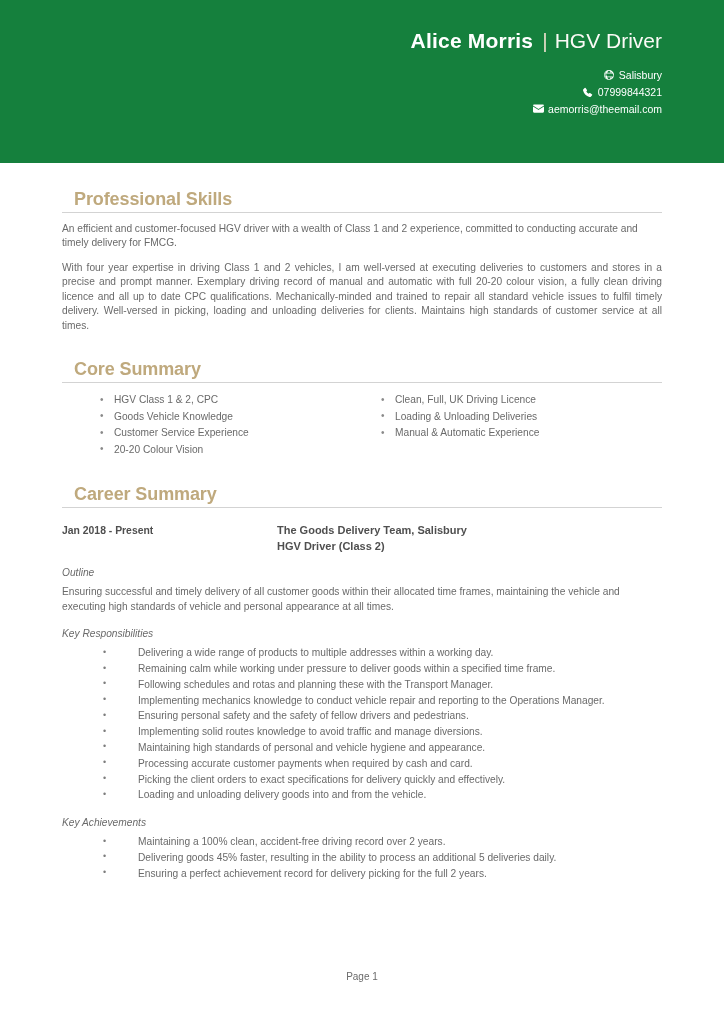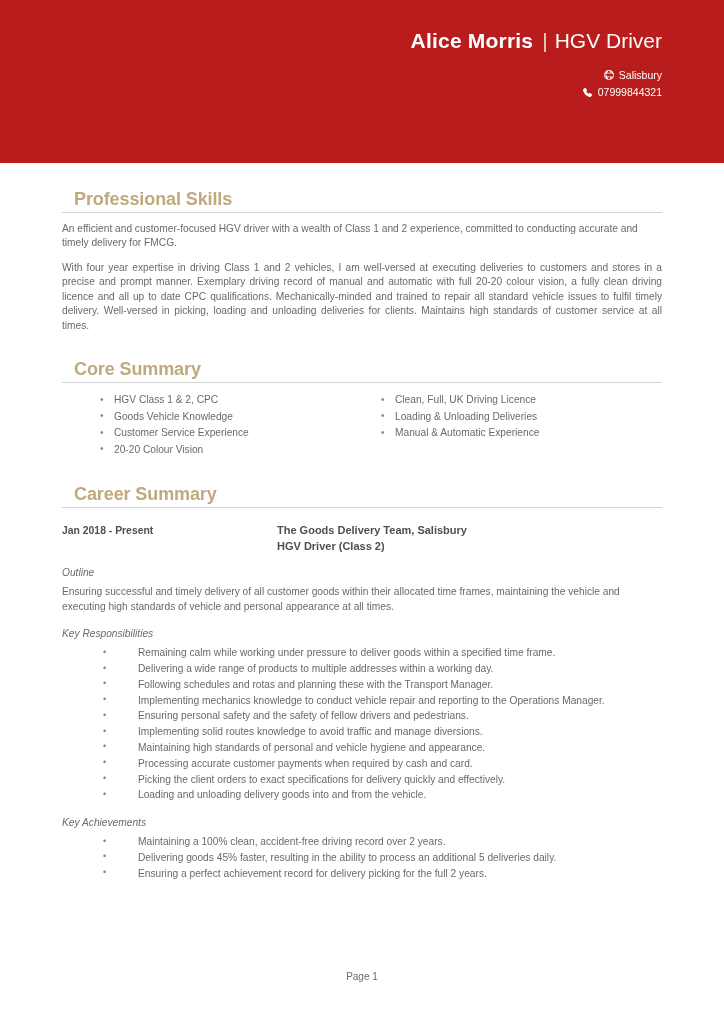--- a/index.html
+++ b/index.html
@@ -11,21 +11,21 @@
     width: 724px;
     height: 1024px;
     font-family: "Liberation Sans", sans-serif;
     color: #5b5b5b;
     position: relative;
     overflow: hidden;
   }
 
   
   .header-band {
-    background: #b91c1c;
+    background: #15803d;
     height: 163px;
     box-sizing: border-box;
     padding: 28px 62px 7px 0;
     text-align: right;
   }
   .name-line {
     color: #ffffff;
     font-size: 21px;
     line-height: 1.2;
     white-space: nowrap;
@@ -196,20 +196,27 @@
   </div>
 
   <div class="contact-row">
     <span class="c-icon">
       <svg width="10" height="10" viewBox="0 0 16 16" fill="#ffffff" aria-hidden="true">
         <path d="M11.1 16a2.2 2.2 0 01-.9-.2A15.3 15.3 0 01.2 5.8 2.4 2.4 0 011 3.2L2.6 1.7a1.2 1.2 0 011.9.2l1.8 2.8a1.2 1.2 0 01-.2 1.5l-.9.8a11.2 11.2 0 003.8 3.8l.8-.9a1.2 1.2 0 011.5-.2l2.8 1.8a1.2 1.2 0 01.2 1.9L12.8 15a2.4 2.4 0 01-1.7 1z"></path>
       </svg>
     </span><span>07999844321</span>
   </div>
 
+  <div class="contact-row">
+    <span class="c-icon">
+      <svg width="11" height="11" viewBox="0 0 16 16" fill="#ffffff" aria-hidden="true">
+        <path d="M0 3.5A1.5 1.5 0 011.5 2h13A1.5 1.5 0 0116 3.5v.3L8 8.8 0 3.8zM0 5.2l7.6 4.7a.8.8 0 00.8 0L16 5.2v7.3a1.5 1.5 0 01-1.5 1.5h-13A1.5 1.5 0 010 12.5z"></path>
+      </svg>
+    </span><span>aemorris@theemail.com</span>
+  </div>
 </div>
 
 <div class="page">
 
   <div class="section">
     <div class="section-title">Professional Skills</div>
     <hr class="section-rule">
     <p class="body-text left">An efficient and customer-focused HGV driver with a wealth of Class 1 and 2 experience, committed to conducting accurate and timely delivery for FMCG.</p>
     <p class="body-text">With four year expertise in driving Class 1 and 2 vehicles, I am well-versed at executing deliveries to customers and stores in a precise and prompt manner. Exemplary driving record of manual and automatic with full 20-20 colour vision, a fully clean driving licence and all up to date CPC qualifications. Mechanically-minded and trained to repair all standard vehicle issues to fulfil timely delivery. Well-versed in picking, loading and unloading deliveries for clients. Maintains high standards of customer service at all times.</p>
   </div>
@@ -246,22 +253,22 @@
         <div>The Goods Delivery Team, Salisbury</div>
         <div>HGV Driver (Class 2)</div>
       </div>
     </div>
 
     <div class="sub-label">Outline</div>
     <p class="body-text left">Ensuring successful and timely delivery of all customer goods within their allocated time frames, maintaining the vehicle and executing high standards of vehicle and personal appearance at all times.</p>
 
     <div class="sub-label spaced">Key Responsibilities</div>
     <ul class="dot-list">
+      <li>Delivering a wide range of products to multiple addresses within a working day.</li>
       <li>Remaining calm while working under pressure to deliver goods within a specified time frame.</li>
-      <li>Delivering a wide range of products to multiple addresses within a working day.</li>
       <li>Following schedules and rotas and planning these with the Transport Manager.</li>
       <li>Implementing mechanics knowledge to conduct vehicle repair and reporting to the Operations Manager.</li>
       <li>Ensuring personal safety and the safety of fellow drivers and pedestrians.</li>
       <li>Implementing solid routes knowledge to avoid traffic and manage diversions.</li>
       <li>Maintaining high standards of personal and vehicle hygiene and appearance.</li>
       <li>Processing accurate customer payments when required by cash and card.</li>
       <li>Picking the client orders to exact specifications for delivery quickly and effectively.</li>
       <li>Loading and unloading delivery goods into and from the vehicle.</li>
     </ul>
 

